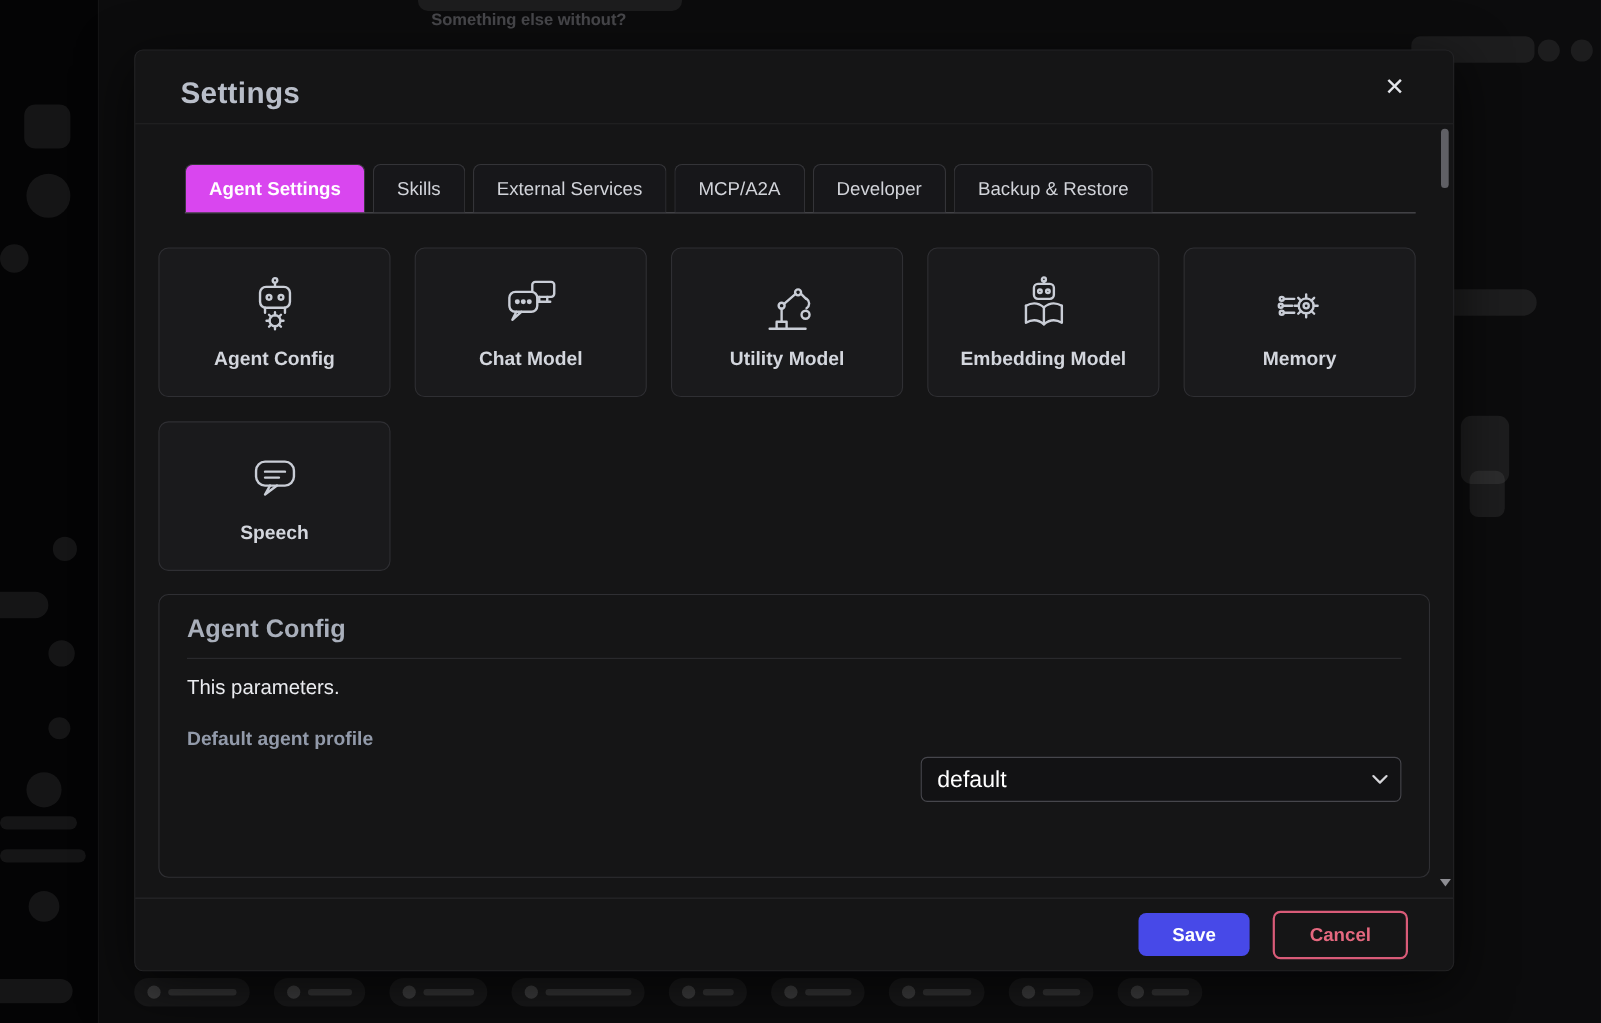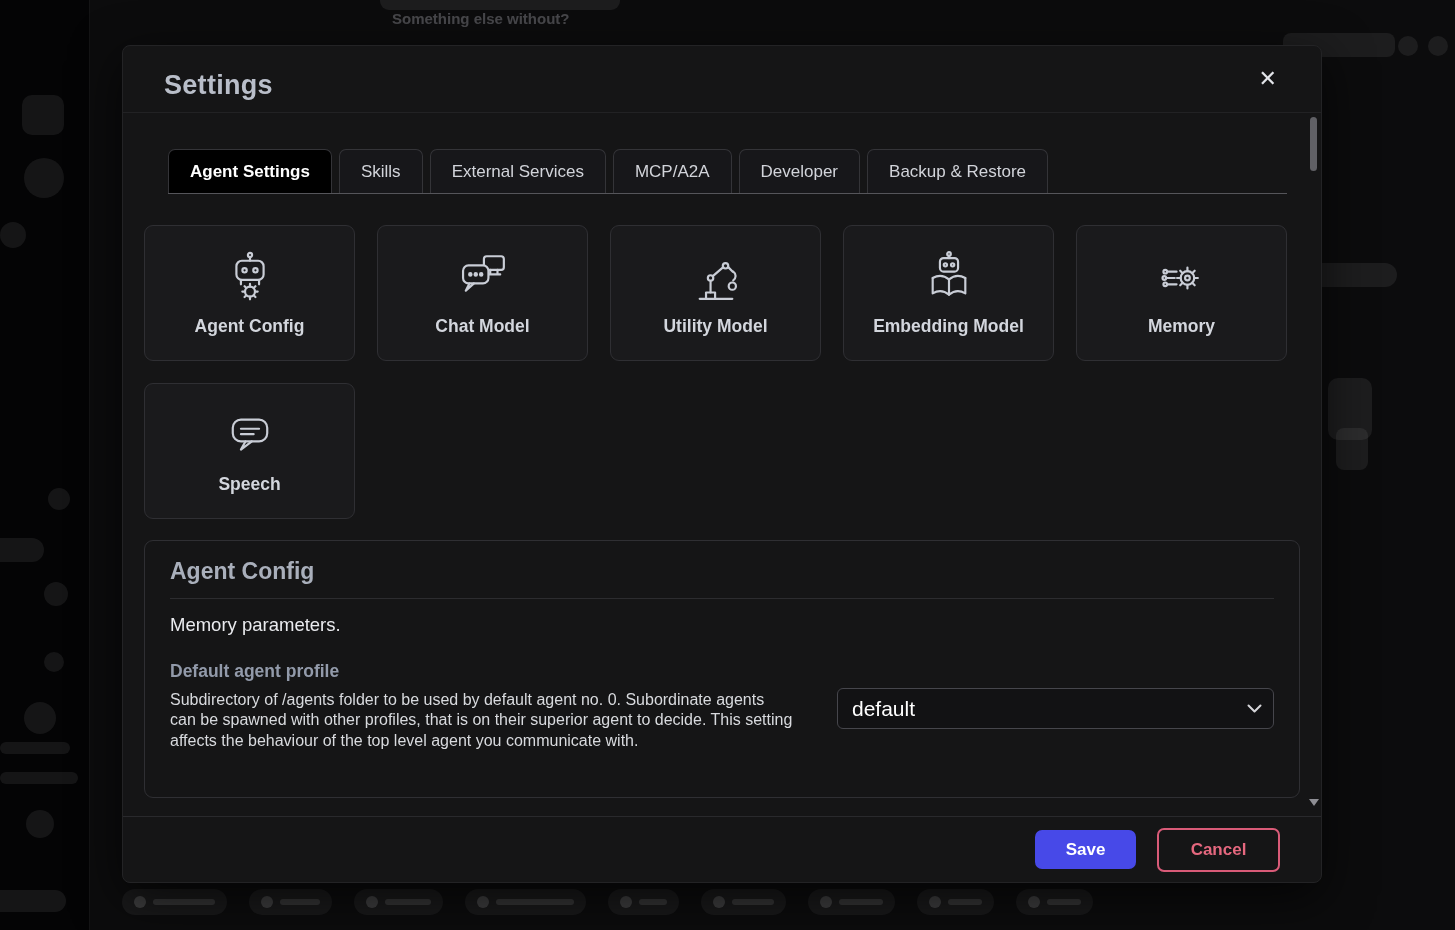--- a/index.html
+++ b/index.html
@@ -53,21 +53,21 @@
   
   .tabs {
     margin: 36px 13px 0 24px; display: flex; gap: 7px; align-items: flex-end;
     border-bottom: 1px solid #55555a;
   }
   .tab {
     font-family: inherit; font-size: 17px; color: #d2d4da; background: #17171a;
     border: 1px solid #343438; border-bottom: none; border-radius: 7px 7px 0 0;
     padding: 12px 21px 11px; cursor: pointer; white-space: nowrap;
   }
-  .tab.active { background: #000000; color: #ffffff; font-weight: 700; }
+  .tab.active { background: #d946ef; color: #ffffff; font-weight: 700; }
 
   
   .cards { margin-top: 31px; display: flex; flex-wrap: wrap; gap: 22px; }
   .card {
     width: 211px; height: 136px; background: #1a1a1c; border: 1px solid #2f2f33;
     border-radius: 9px; display: flex; flex-direction: column; align-items: center;
     justify-content: center; gap: 9px; cursor: pointer;
   }
   .card-label { font-size: 17.5px; font-weight: 700; color: #d3d6dd; }
   .card-icon { display: block; height: 58px; }
@@ -286,26 +286,25 @@
           <path d="M22 24h20M22 30h14"></path>
         </svg>
         <span class="card-label">Speech</span>
       </div>
 
     </div>
 
     <div class="section">
       <div class="section-title">Agent Config</div>
       <hr>
-      <div class="section-subtitle">Memory parameters.</div>
+      <div class="section-subtitle">This parameters.</div>
 
       <div class="field-row">
         <div class="field-info">
           <div class="field-label">Default agent profile</div>
-          <div class="field-desc">Subdirectory of /agents folder to be used by default agent no. 0. Subordinate agents can be spawned with other profiles, that is on their superior agent to decide. This setting affects the behaviour of the top level agent you communicate with.</div>
         </div>
         <div class="field-control">
           <div class="select-wrap">
             <select>
               <option>default</option>
             </select>
             <svg class="select-chevron" width="15" height="9" viewBox="0 0 15 9">
               <path d="M1.5 1.5l6 6 6-6" stroke="#d6d6da" stroke-width="2" fill="none" stroke-linecap="round" stroke-linejoin="round"></path>
             </svg>
           </div>

